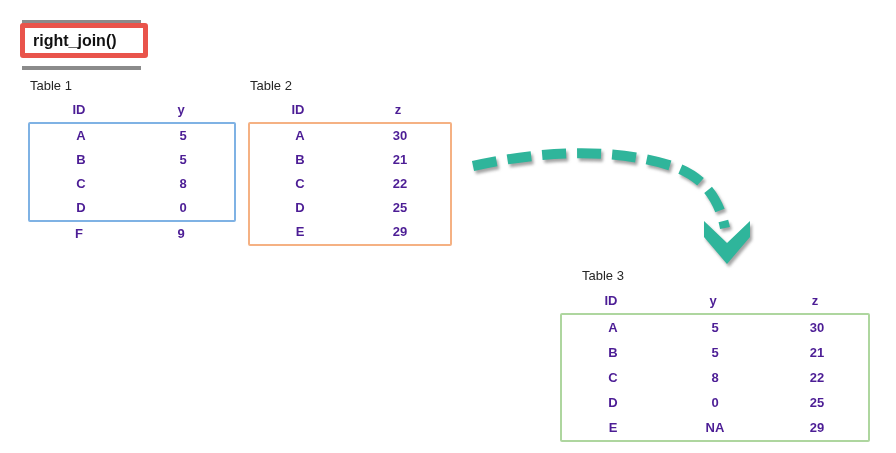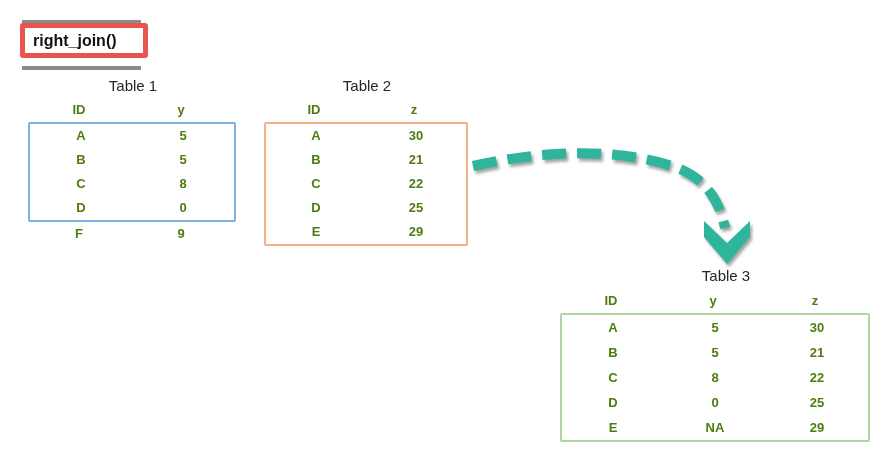--- a/index.html
+++ b/index.html
@@ -49,44 +49,43 @@
   .title-red-frame span {
     font-size: 16px;
     font-weight: 700;
     color: #111111;
     white-space: nowrap;
   }
 
   
   .table { position: absolute; }
   .table-1 { left: 28px;  top: 76px;  }
-  .table-2 { left: 264px; top: 76px;  }
+  .table-2 { left: 248px; top: 76px;  }
   .table-3 { left: 560px; top: 266px; }
 
   .t-label {
-    font-size: 15px;
+    font-size: 13px;
     font-weight: 400;
     color: #262626;
     height: 20px;
     line-height: 20px;
     padding-left: 2px;
     margin-bottom: 2px;
-    text-align: center;
   }
   .table-3 .t-label { padding-left: 22px; }
 
   .t-row { display: flex; height: 24px; }
   .table-3 .t-row { height: 25px; }
   .t-cell {
     width: 102px;
     text-align: center;
     font-size: 13px;
     font-weight: 700;
     line-height: 24px;
-    color: #4d7c0f;
+    color: #4c1d95;
   }
   .table-2 .t-cell { width: 100px; }
   .table-3 .t-cell { line-height: 25px; }
 
   .t-box {
     border: 2px solid #cccccc;
     border-radius: 2px;
   }
 
   

